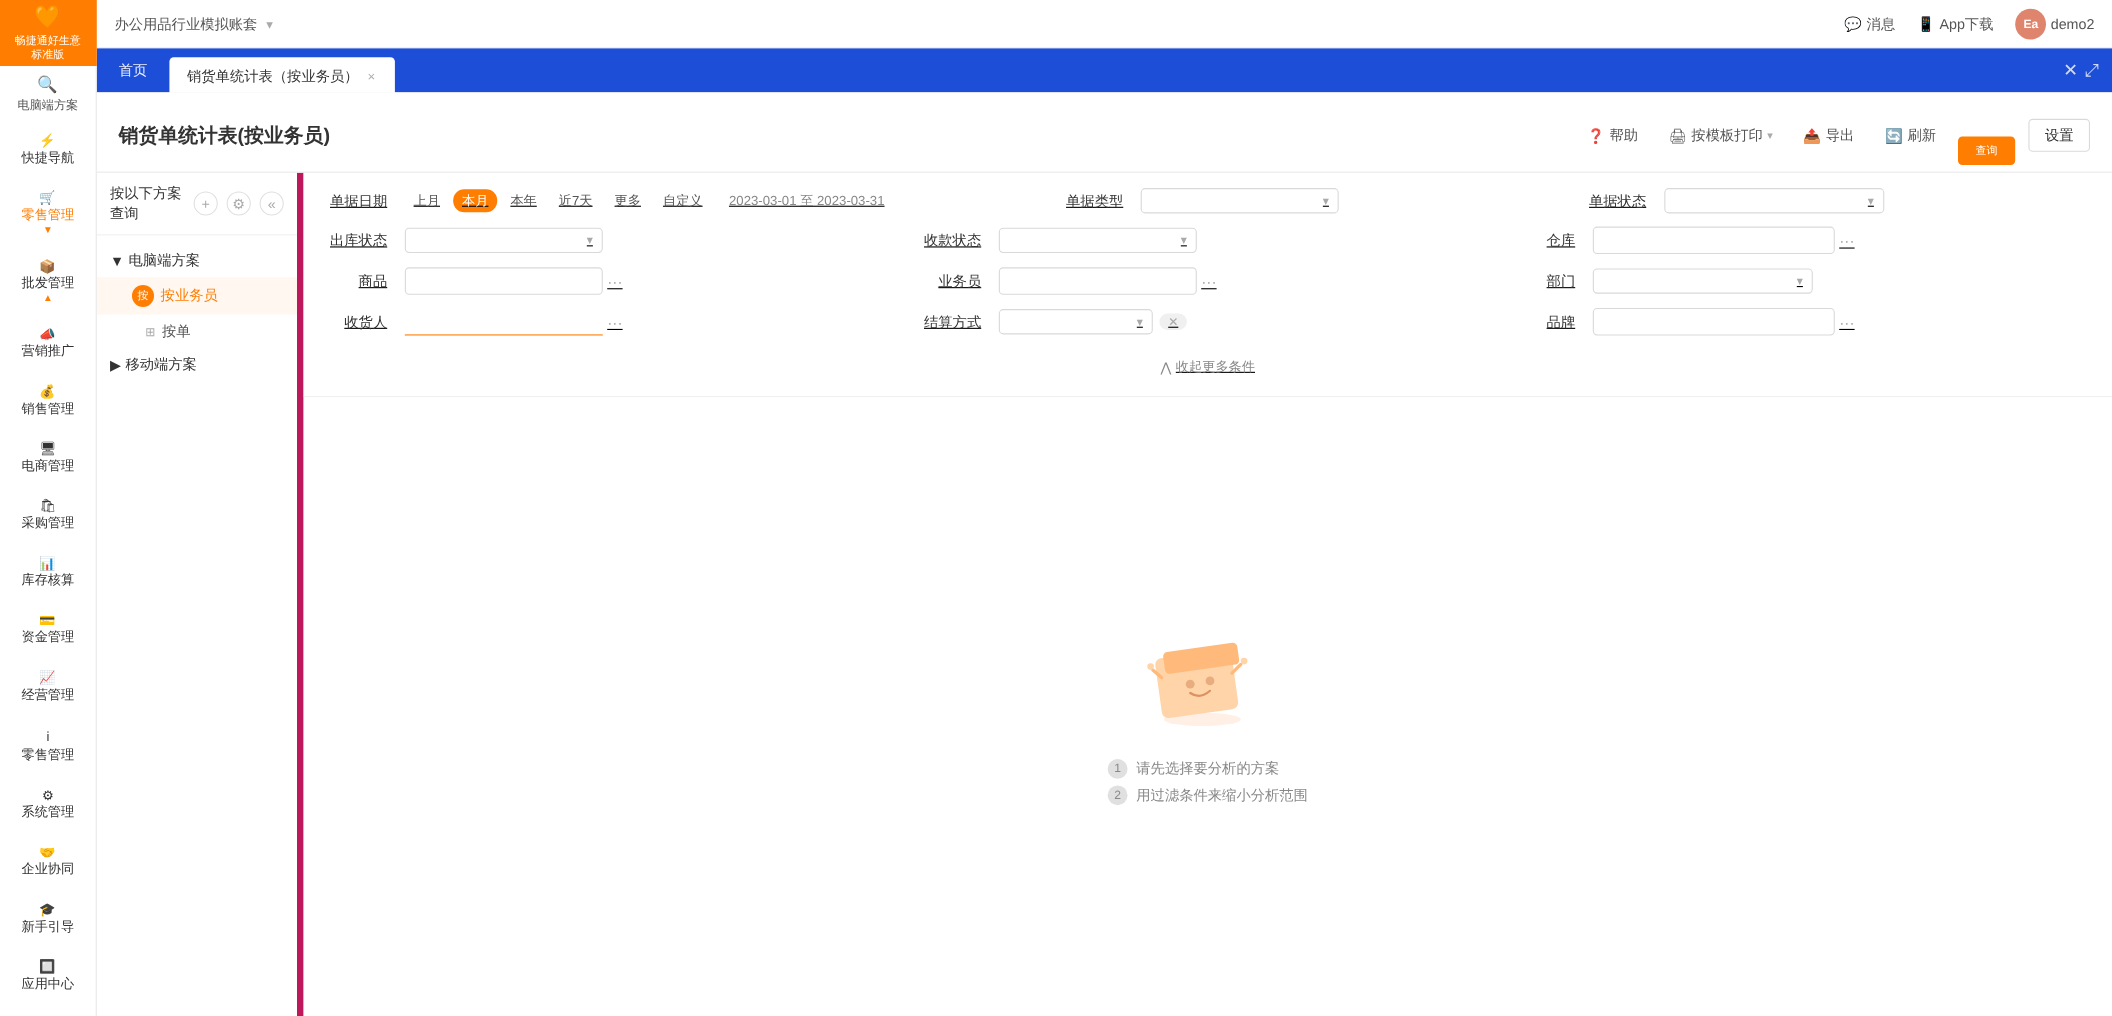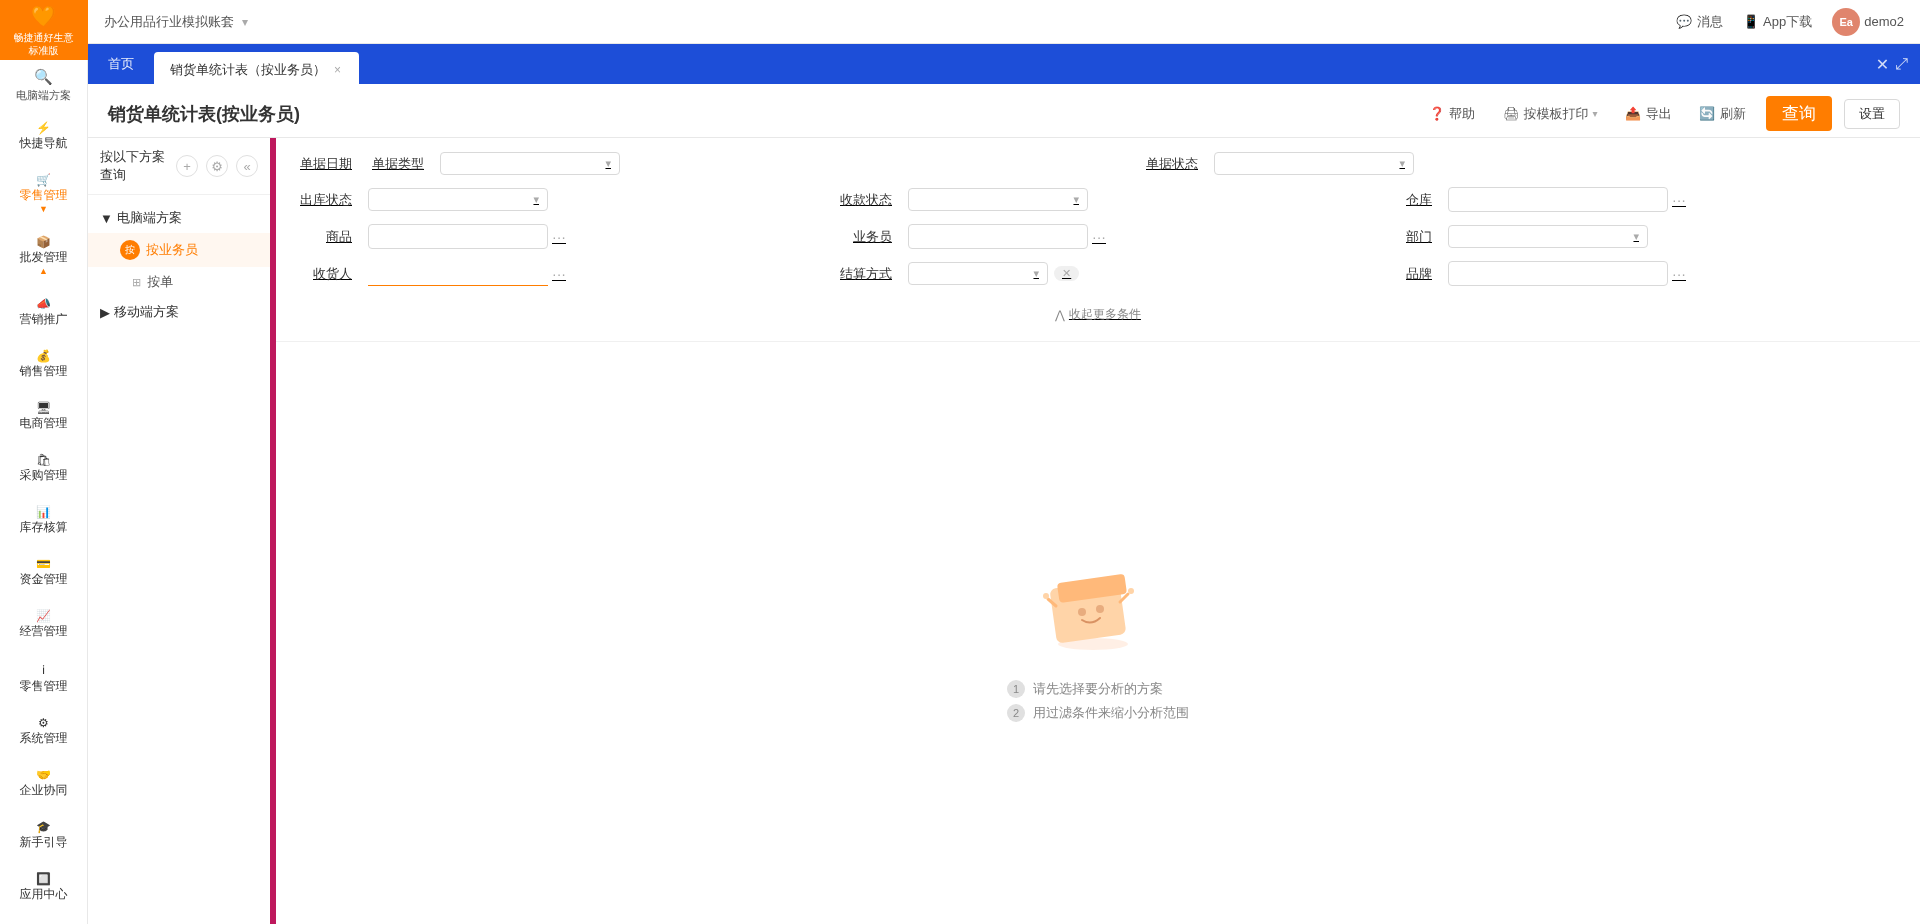--- a/index.html
+++ b/index.html
@@ -196,21 +196,22 @@
       padding: 4px 8px;
       border-radius: 4px;
     }
     .action-btn-primary {
       background: #ff7d00;
       color: #fff;
       border: none;
       padding: 6px 16px;
       border-radius: 4px;
       cursor: pointer;
-      font-size: 17px;
+      font-size: 10px;
+      margin-top: 28px;
     }
     .action-btn-secondary {
       background: #fff;
       color: #333;
       border: 1px solid #d9d9d9;
       padding: 5px 14px;
       border-radius: 4px;
       cursor: pointer;
       font-size: 13px;
     }
@@ -668,20 +669,31 @@
           </div>
         </div>
       </div>
 
       <div id="right-content">
 
         <div id="filter-area">
 
           <div class="filter-row">
             <div class="filter-label">单据日期</div>
+            <div class="filter-control" style="display:flex;align-items:center;gap:4px;flex:1.5;">
+              <div class="date-tabs">
+                <span class="date-tab">上月</span>
+                <span class="date-tab active">本月</span>
+                <span class="date-tab">本年</span>
+                <span class="date-tab">近7天</span>
+                <span class="date-tab">更多</span>
+                <span class="date-tab">自定义</span>
+              </div>
+              <span class="date-range-text">2023-03-01 至 2023-03-31</span>
+            </div>
             <div class="filter-label">单据类型</div>
             <div class="filter-control">
               <div class="select-control" style="width:180px;">
                 <span></span>
                 <span class="arrow">▾</span>
               </div>
             </div>
             <div class="filter-label">单据状态</div>
             <div class="filter-control">
               <div class="select-control" style="width:200px;">

